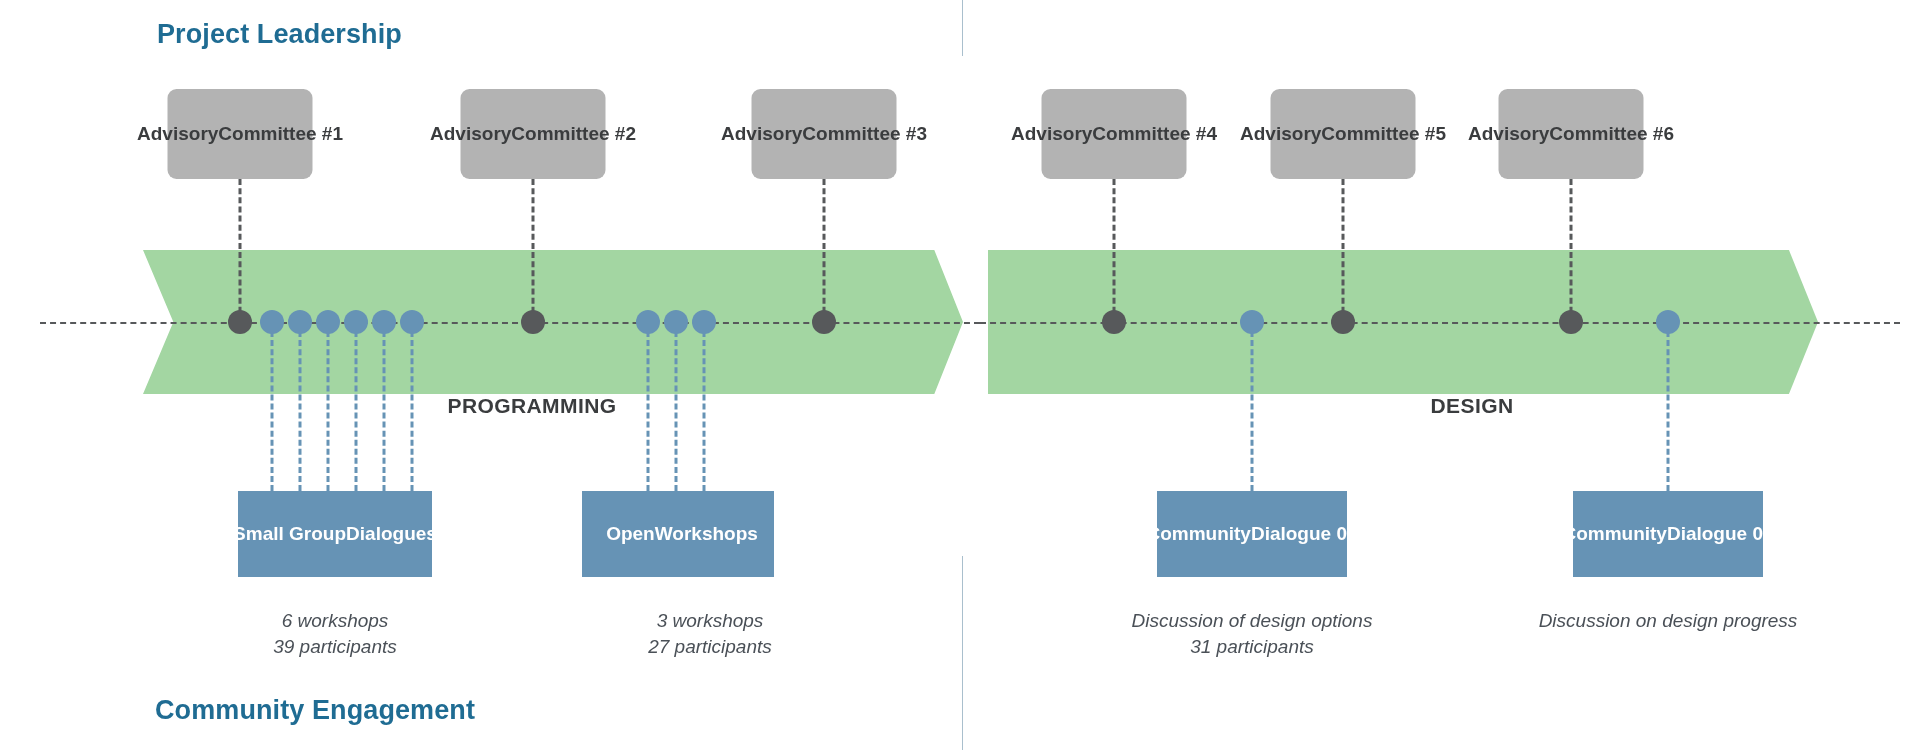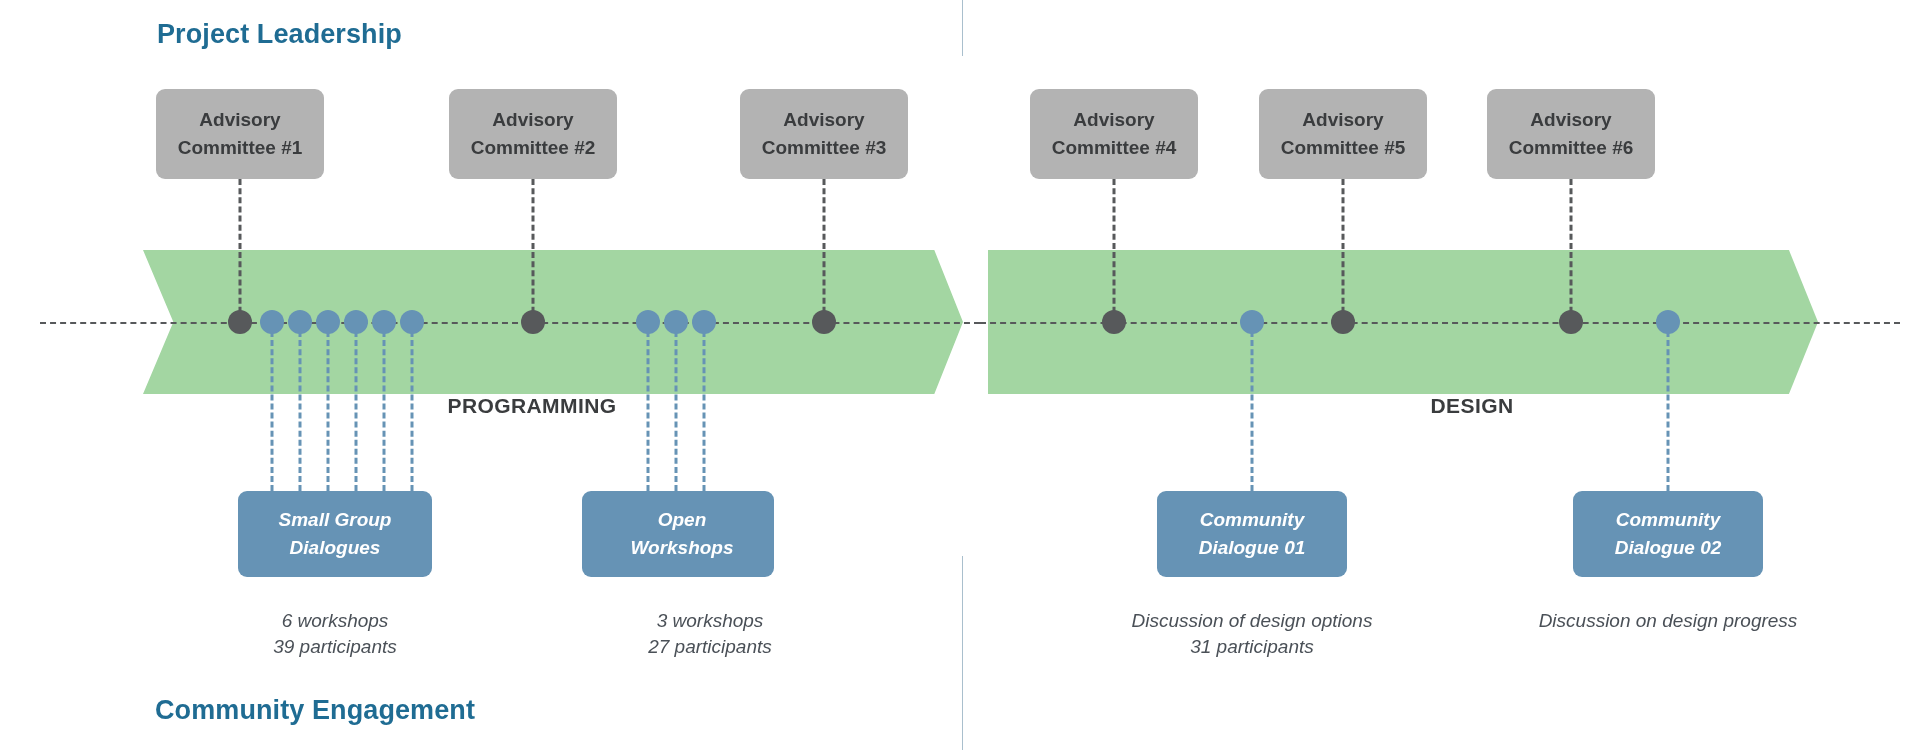--- a/index.html
+++ b/index.html
@@ -79,57 +79,55 @@
     white-space: nowrap;
     transform: translateX(-50%);
   }
   #label-programming { left: 532px; }
   #label-design      { left: 1456px; margin-left: 16px; }
 
   
   .committee-card {
     position: absolute;
     top: 89px;
-    width: 168px;
+    width: 145px;
     height: 90px;
     background: #B3B3B3;
     border-radius: 9px;
     display: flex;
-    flex-direction: column;
+    flex-direction: row;
     align-items: center;
     justify-content: center;
     color: #3A3C3E;
     font-size: 19px;
     font-weight: 700;
     line-height: 1.45;
     text-align: center;
     box-sizing: border-box;
     transform: translateX(-50%);
   }
   .committee-card .ln { display: block; white-space: nowrap; }
 
   
   .engagement-card {
     position: absolute;
     top: 491px;
     height: 86px;
     background: #6693B5;
-    border-radius: 9px;
+    border-radius: 0;
     display: flex;
-    flex-direction: column;
     align-items: center;
     justify-content: center;
     color: #ffffff;
     font-size: 19px;
     font-weight: 700;
     line-height: 1.5;
     text-align: center;
     box-sizing: border-box;
     transform: translateX(-50%);
-    font-style: italic;
   }
   .engagement-card .ln { display: block; white-space: nowrap; }
 
   
   .caption {
     position: absolute;
     top: 608px;
     color: #4A5057;
     font-size: 19px;
     font-style: italic;

